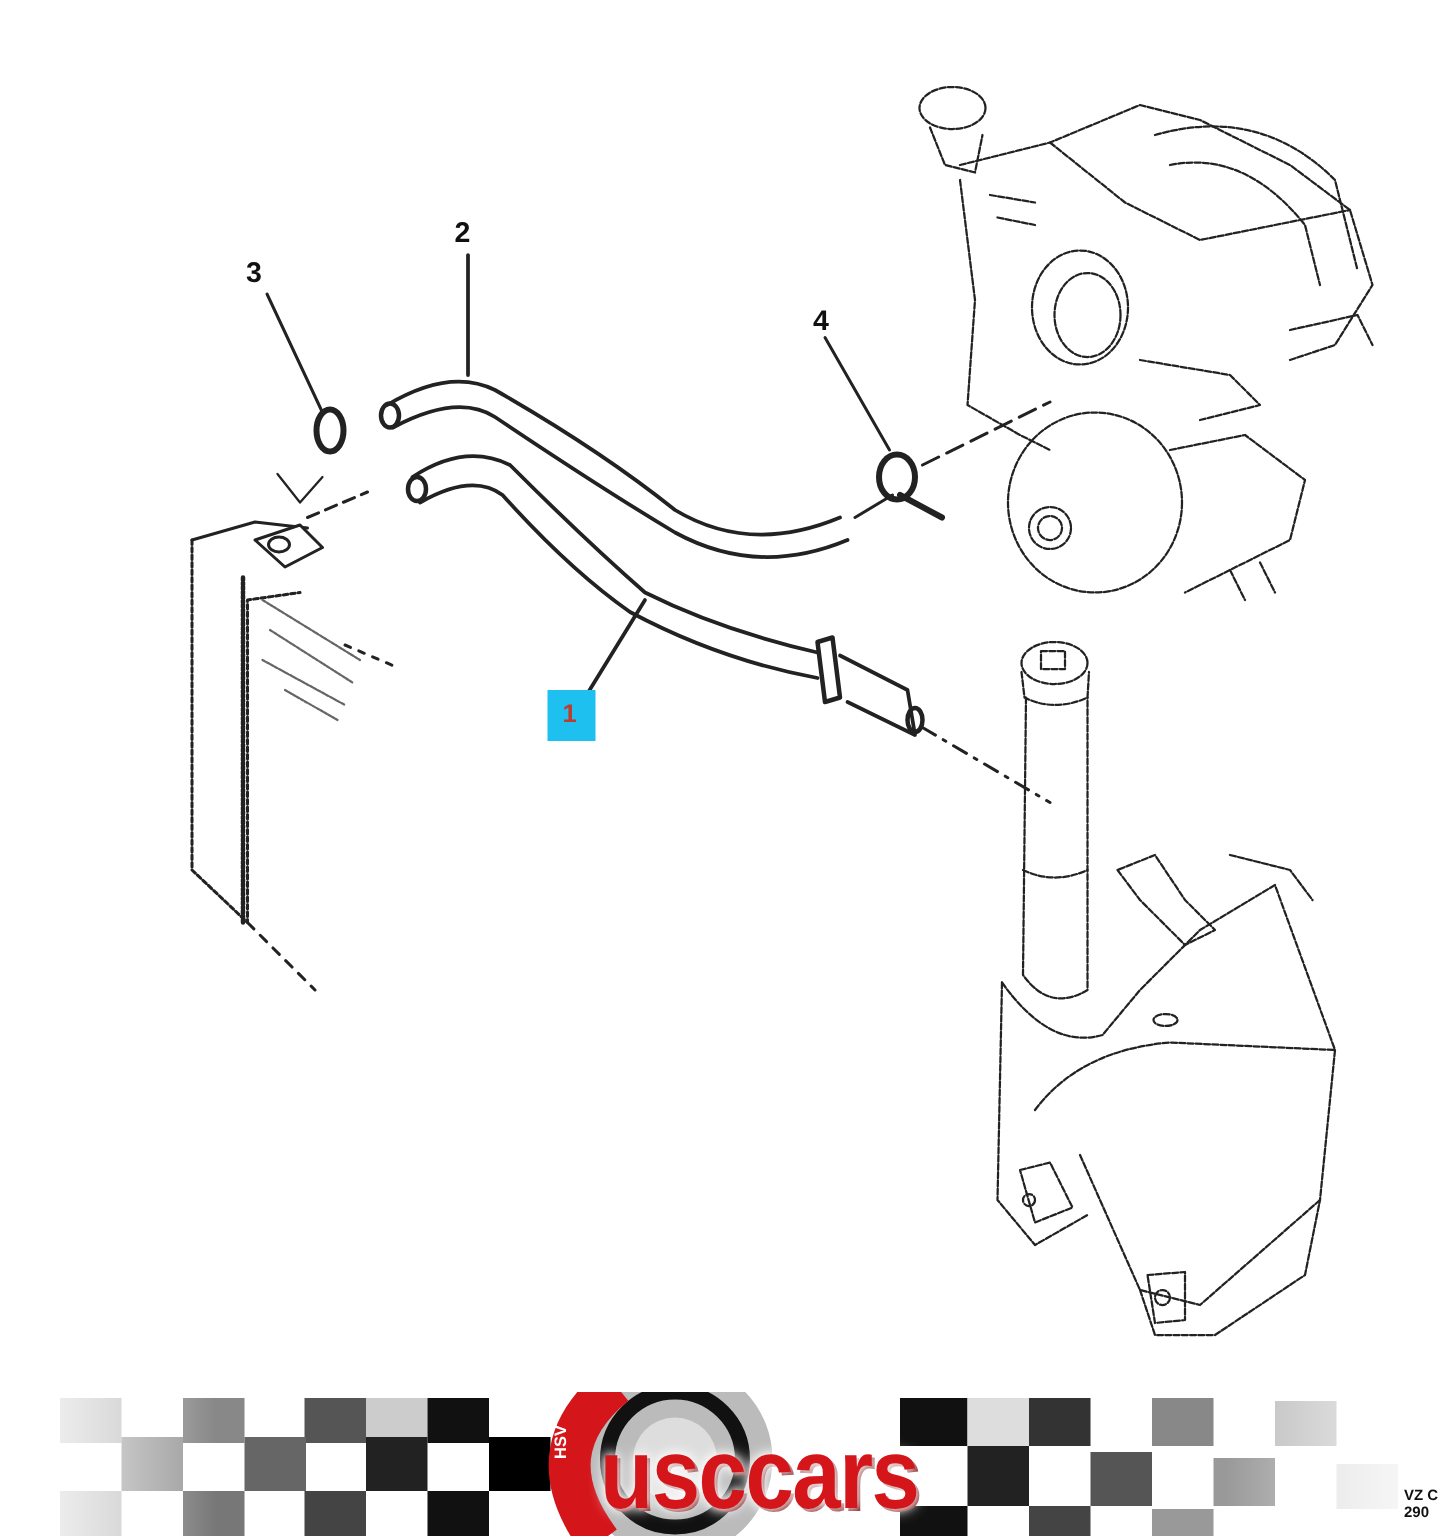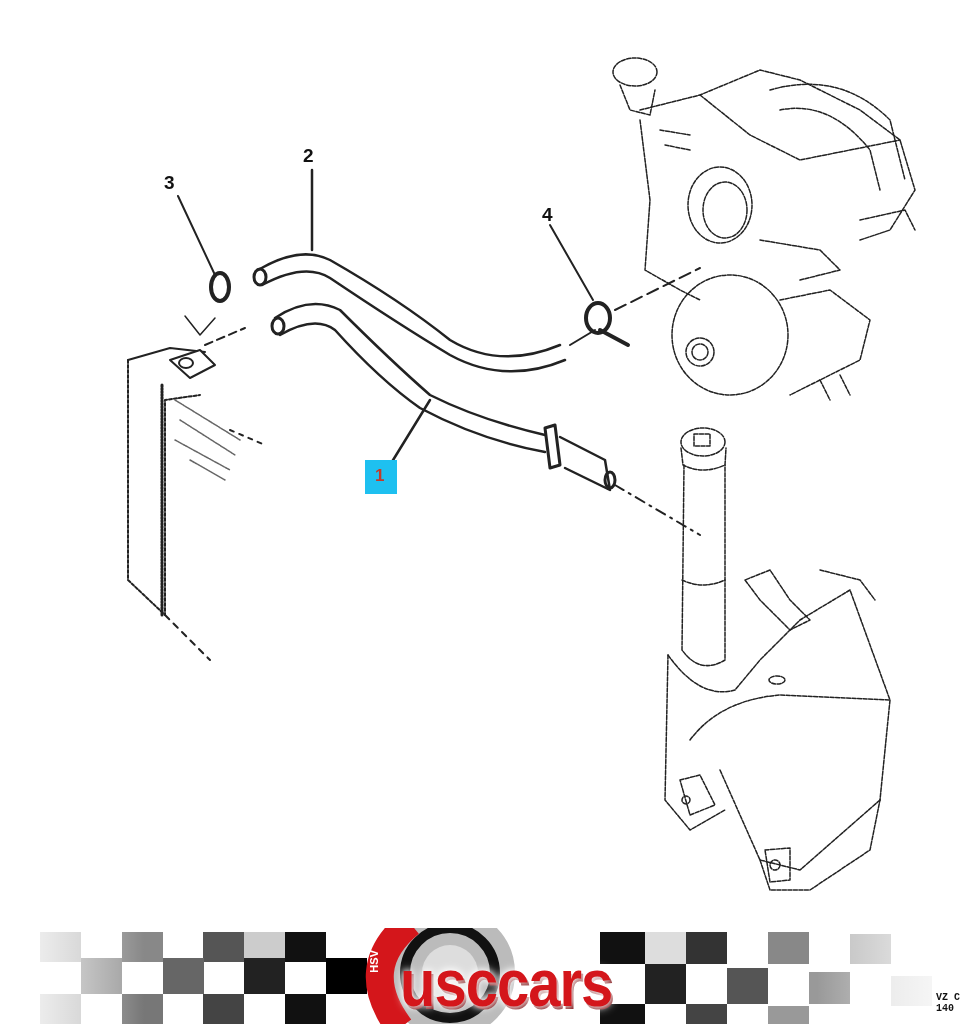--- a/index.html
+++ b/index.html
@@ -4,21 +4,21 @@
 <style>
   html, body { margin:0; padding:0; background:#ffffff; }
   body { width:961px; height:1024px; position:relative; overflow:hidden; font-family:"Liberation Sans", sans-serif; }
   #diagram { position:absolute; left:0; top:0; width:961px; height:925px; }
   .callout { position:absolute; font-family:"Liberation Sans", sans-serif; font-weight:bold; font-size:19px; color:#111; }
   .highlight-box { position:absolute; left:365px; top:460px; width:32px; height:34px; background:#1ec0f0; }
   .highlight-box span { position:absolute; left:10px; top:6px; font-size:17px; font-weight:bold; color:#c23a2a; font-family:"Liberation Sans", sans-serif; }
   #banner { position:absolute; left:0; top:928px; width:961px; height:96px; overflow:hidden; background:#fff; }
   .logo-text { position:absolute; left:400px; top:950px; font-family:"Liberation Sans", sans-serif; font-weight:bold; font-size:58px; letter-spacing:-1px; color:#d4161b; text-shadow:0 0 6px #fff, 0 0 10px #fff, 2px 2px 0 #7a0a0d; transform:scaleY(1.15); transform-origin:left top; line-height:1; }
   .logo-badge { position:absolute; left:368px; top:950px; font-size:11px; font-weight:bold; color:#fff; writing-mode:vertical-rl; transform:rotate(180deg); }
-  .corner-text { position:absolute; left:936px; top:992px; font-size:10px; font-weight:bold; color:#111; line-height:11px; font-family:Liberation Mono, monospace; }
+  .corner-text { position:absolute; left:936px; top:992px; font-size:10px; font-weight:bold; color:#111; line-height:11px; font-family:Liberation Sans, sans-serif; }
 </style>
 </head>
 <body>
 
 <svg id="diagram" viewBox="0 0 961 925" xmlns="http://www.w3.org/2000/svg">
   <g fill="none" stroke="#222" stroke-width="2" stroke-linecap="round" stroke-linejoin="round">
 
     <g>
       <path d="M128 360 L128 580 L165 615 L165 400 L200 395" stroke-dasharray="3 2"></path>
       <path d="M128 360 L170 348 L205 352"></path>
@@ -149,14 +149,14 @@
   <circle cx="450" cy="45" r="45" fill="none" stroke="#111" stroke-width="10"></circle>
   <circle cx="450" cy="45" r="28" fill="#ddd"></circle>
 
   <path d="M410 -5 Q355 40 400 100" fill="none" stroke="#d4161b" stroke-width="28"></path>
 </svg>
 
 <div class="logo-badge">HSV</div>
 <div class="logo-text">usccars</div>
 <div class="corner-text">
   <div>VZ C</div>
-  <div>140</div>
+  <div>290</div>
 </div>
 
 </body></html>

